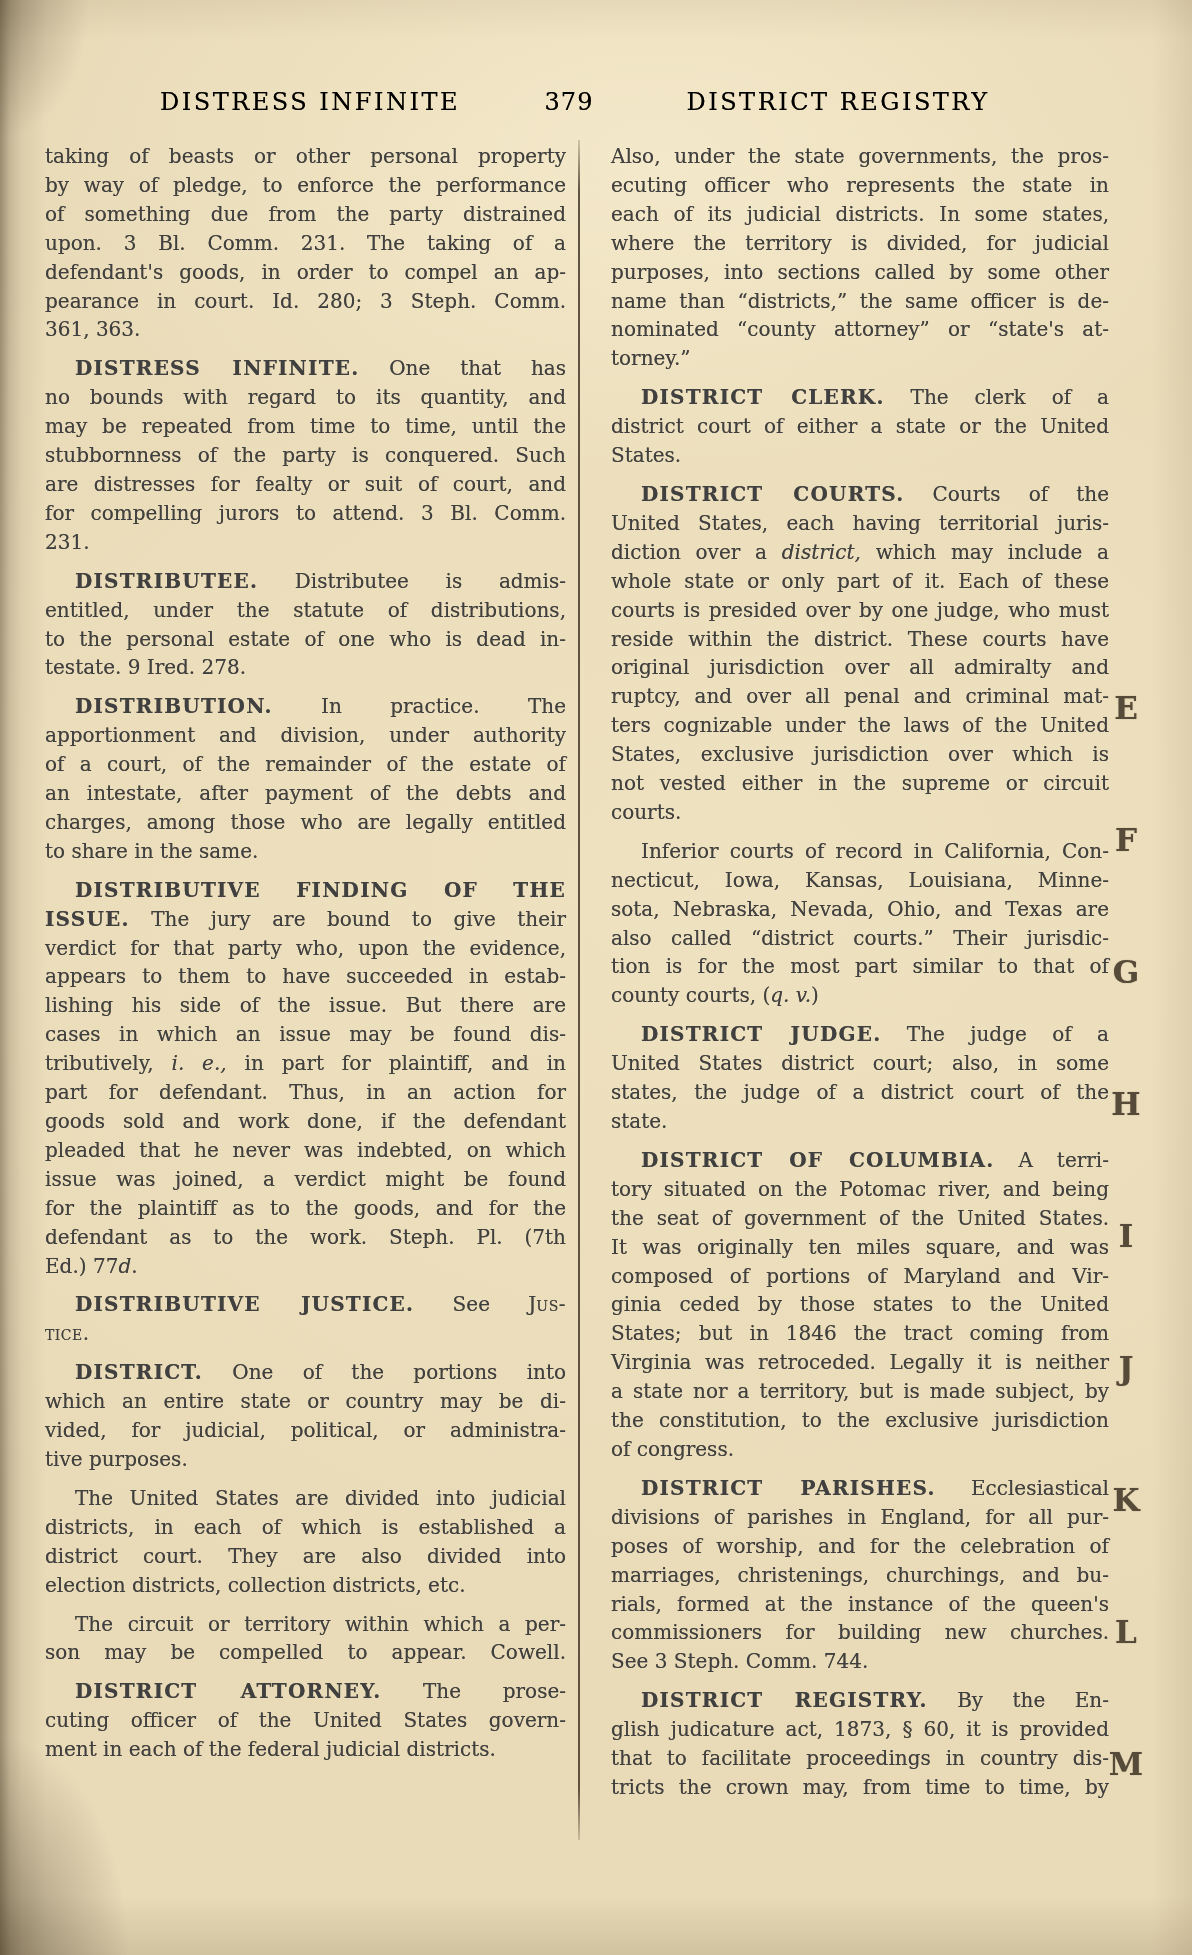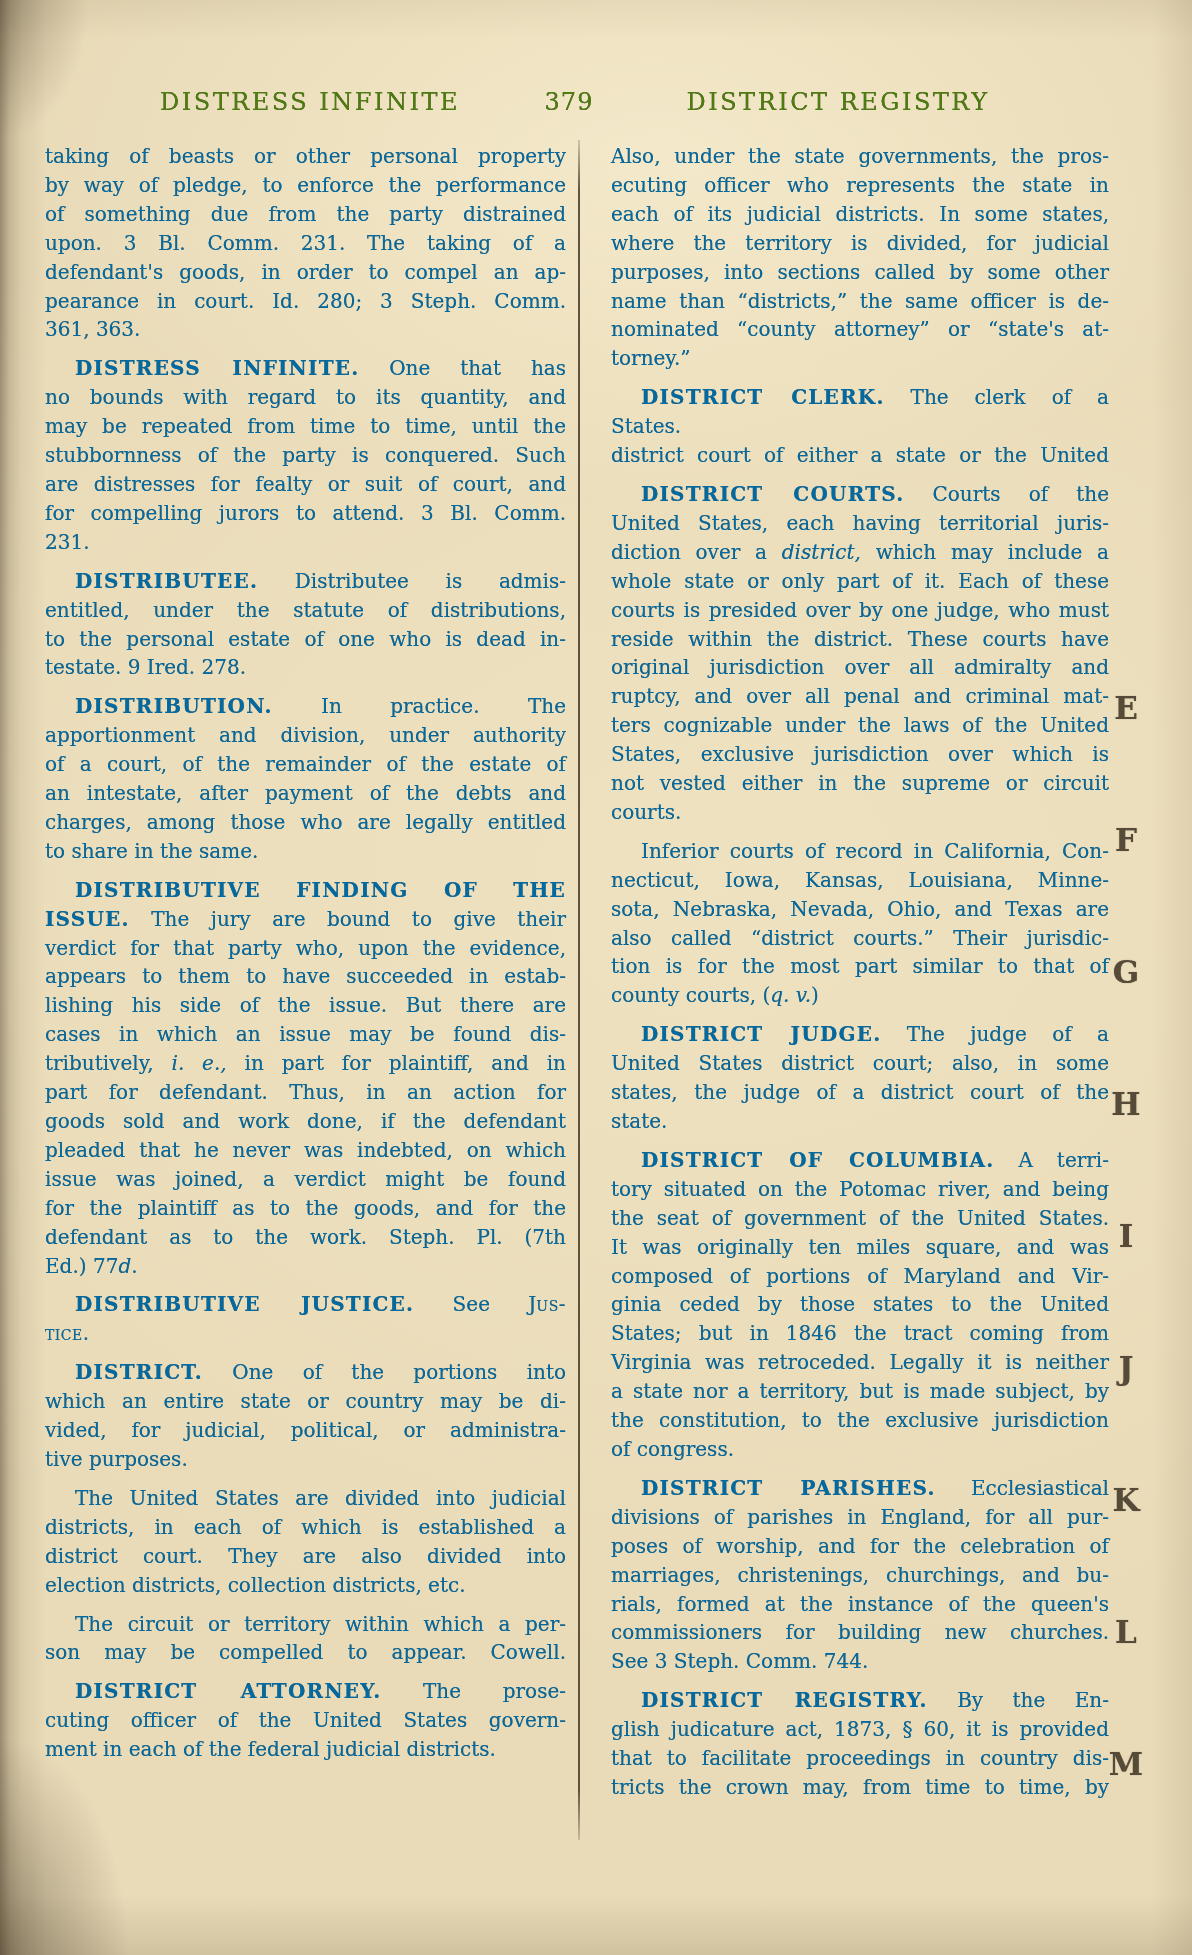--- a/index.html
+++ b/index.html
@@ -18,28 +18,28 @@
       linear-gradient(270deg, rgba(120,100,70,.14) 0px, rgba(0,0,0,0) 40px),
       linear-gradient(0deg, rgba(110,92,62,.20) 0px, rgba(0,0,0,0) 60px),
       linear-gradient(180deg, rgba(110,92,62,.10) 0px, rgba(0,0,0,0) 40px),
       #e9dbb8;
   }
   .corner-shadow-bl{position:absolute;left:0;bottom:0;width:130px;height:220px;
     background:radial-gradient(ellipse at 0% 100%, rgba(60,48,30,.45), rgba(0,0,0,0) 70%);}
   .corner-shadow-tl{position:absolute;left:0;top:0;width:90px;height:140px;
     background:radial-gradient(ellipse at 0% 0%, rgba(60,48,30,.35), rgba(0,0,0,0) 70%);}
 
-  .header-row{position:absolute;top:88px;left:0;width:1192px;height:36px;color:#4d7c0f;}
+  .header-row{position:absolute;top:88px;left:0;width:1192px;height:36px;color:#000000;}
   .header-item{position:absolute;transform:translateX(-50%);white-space:nowrap;
     font-size:24px;letter-spacing:2.5px;text-shadow:0 0 .5px rgba(50,40,25,.8);}
   #hdr-left{left:310px;}
   #hdr-num{left:569px;letter-spacing:1px;}
   #hdr-right{left:838px;}
 
-  .column{position:absolute;top:142px;color:#0369a1;font-size:20px;line-height:28.9px;
+  .column{position:absolute;top:142px;color:#404040;font-size:20px;line-height:28.9px;
     text-shadow:0 0 .6px rgba(52,42,28,.55);}
   #col-left{left:45px;width:521px;}
   #col-right{left:611px;width:498px;}
 
   .para{margin:0 0 10px 0;padding:0;}
   .line{text-align:justify;text-align-last:justify;}
   .line.lastline{text-align-last:left;}
   .line.indent{text-indent:30px;}
   .b{font-weight:bold;letter-spacing:1.2px;}
   .i{font-style:italic;}
@@ -148,22 +148,22 @@
       <div class="line">ecuting officer who represents the state in</div>
       <div class="line">each of its judicial districts.  In some states,</div>
       <div class="line">where the territory is divided, for judicial</div>
       <div class="line">purposes, into sections called by some other</div>
       <div class="line">name than “districts,” the same officer is de-</div>
       <div class="line">nominated “county attorney” or “state's at-</div>
       <div class="line lastline">torney.”</div>
     </div>
     <div class="para">
       <div class="line indent"><span class="b">DISTRICT CLERK.</span>  The clerk of a</div>
+      <div class="line">district court of either a state or the United</div>
       <div class="line lastline">States.</div>
-      <div class="line">district court of either a state or the United</div>
     </div>
     <div class="para">
       <div class="line indent"><span class="b">DISTRICT COURTS.</span>  Courts of the</div>
       <div class="line">United States, each having territorial juris-</div>
       <div class="line">diction over a <span class="i">district,</span> which may include a</div>
       <div class="line">whole state or only part of it.  Each of these</div>
       <div class="line">courts is presided over by one judge, who must</div>
       <div class="line">reside within the district.  These courts have</div>
       <div class="line">original jurisdiction over all admiralty and</div>
       <div class="line">ruptcy, and over all penal and criminal mat-</div>

